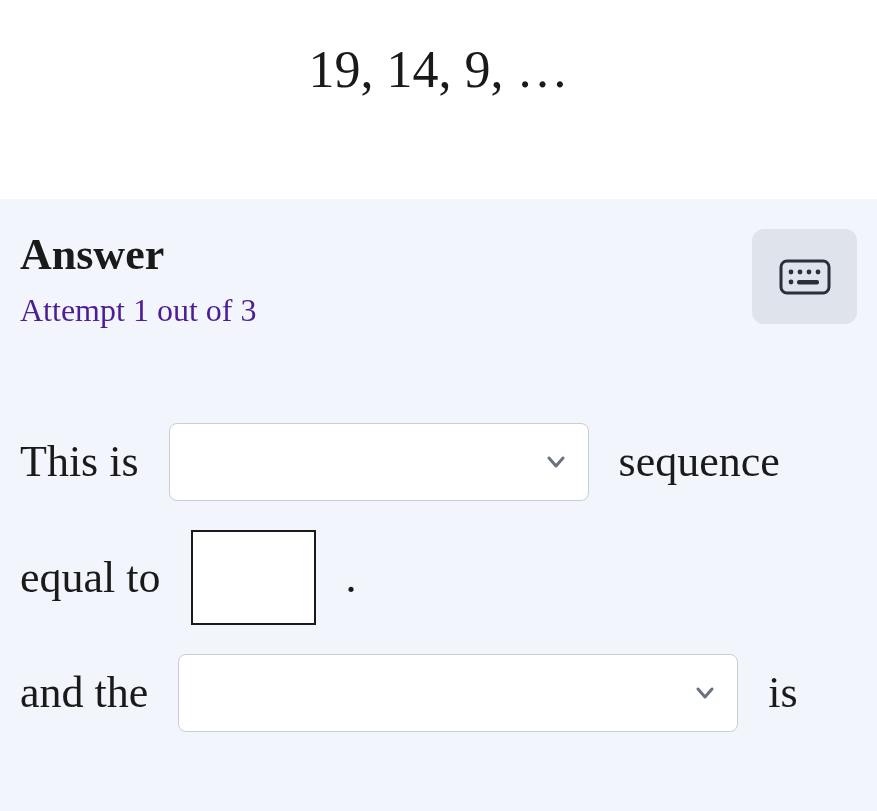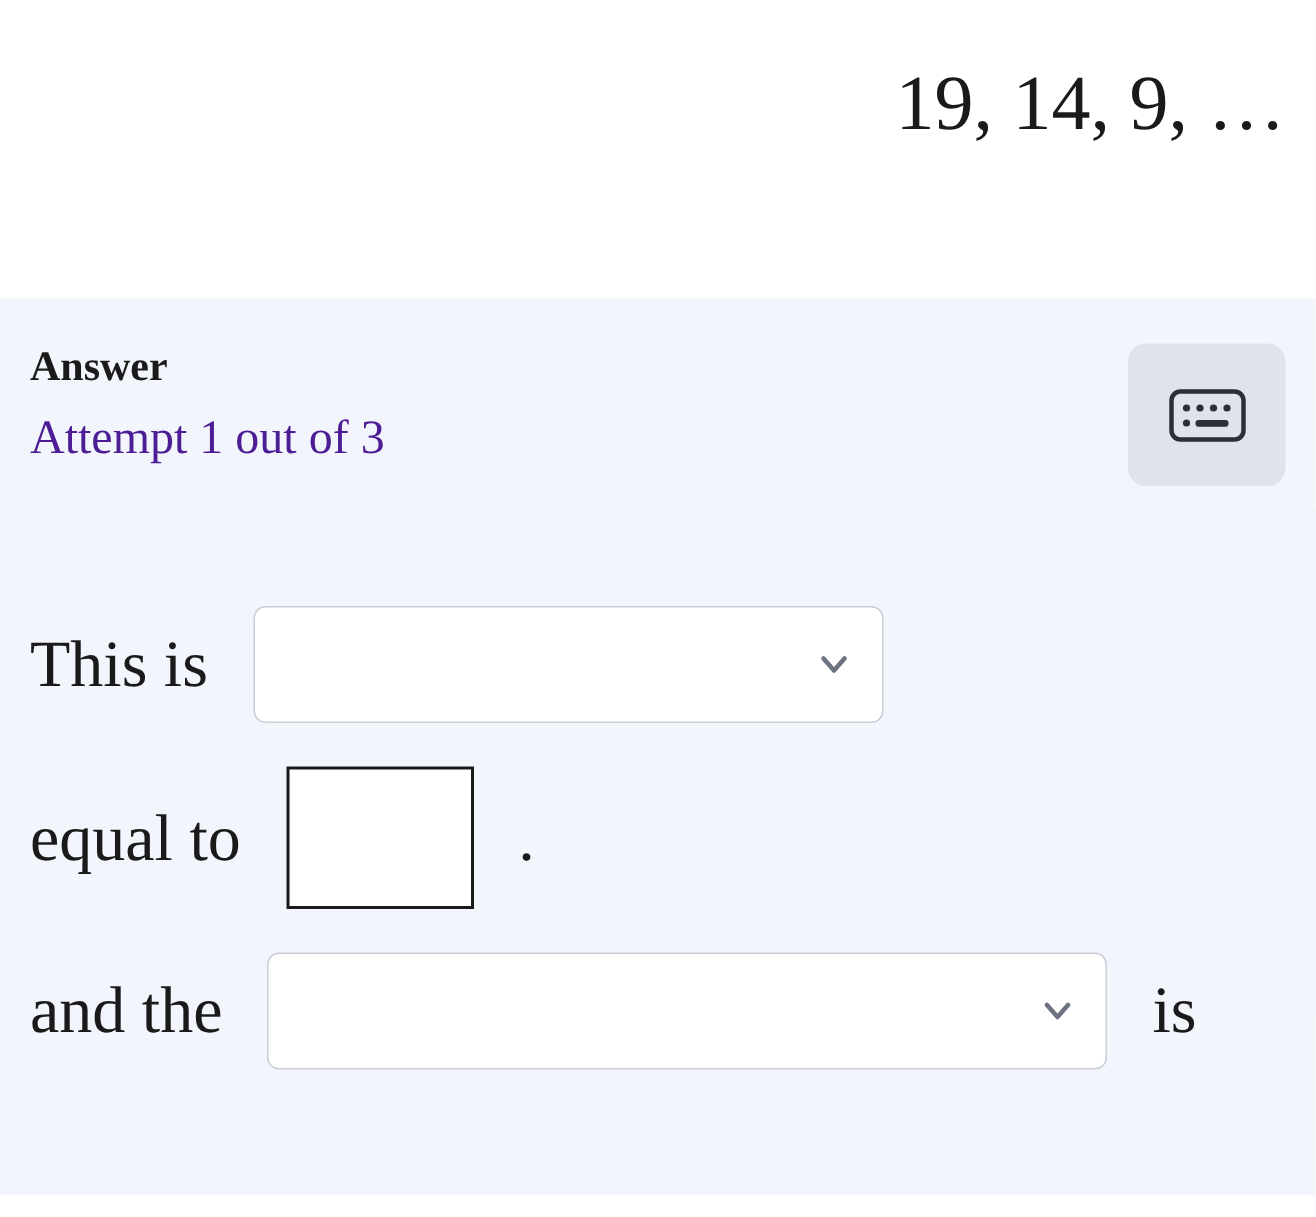--- a/index.html
+++ b/index.html
@@ -6,39 +6,39 @@
   html, body {
     margin: 0;
     padding: 0;
     width: 877px;
     font-family: Georgia, 'Times New Roman', serif;
     color: #1a1a1a;
   }
   .question-area {
     background: #ffffff;
     padding: 40px 20px 100px 20px;
-    text-align: right;
+    text-align: center;
   }
   .sequence {
     font-size: 52px;
     font-family: Georgia, 'Times New Roman', serif;
     display: inline-block;
   }
   .answer-area {
     background: #f2f5fb;
     padding: 30px 20px 60px 20px;
     position: relative;
   }
   .answer-header-row {
     display: flex;
     align-items: flex-start;
     justify-content: space-between;
   }
   .answer-title {
-    font-size: 28px;
+    font-size: 44px;
     font-weight: 700;
     margin: 0 0 12px 0;
   }
   .attempt-text {
     font-size: 32px;
     color: #4c1d95;
     margin: 0 0 80px 0;
   }
   .keyboard-btn {
     width: 105px;
@@ -125,20 +125,21 @@
   </div>
 
   <div class="sentence">
     <div class="sentence-row">
       <span>This is</span>
       <span class="dropdown d1">
         <svg class="chevron" viewBox="0 0 24 24">
           <path d="M5 8 L12 16 L19 8" fill="none" stroke="#6b7280" stroke-width="3" stroke-linecap="round" stroke-linejoin="round"></path>
         </svg>
       </span>
+      <span>sequence</span>
     </div>
     <div class="sentence-row">
       <span>equal to</span>
       <input type="text" class="num-input" value="" style="">
       <span>.</span>
     </div>
     <div class="sentence-row">
       <span>and the</span>
       <span class="dropdown d2">
         <svg class="chevron" viewBox="0 0 24 24">

